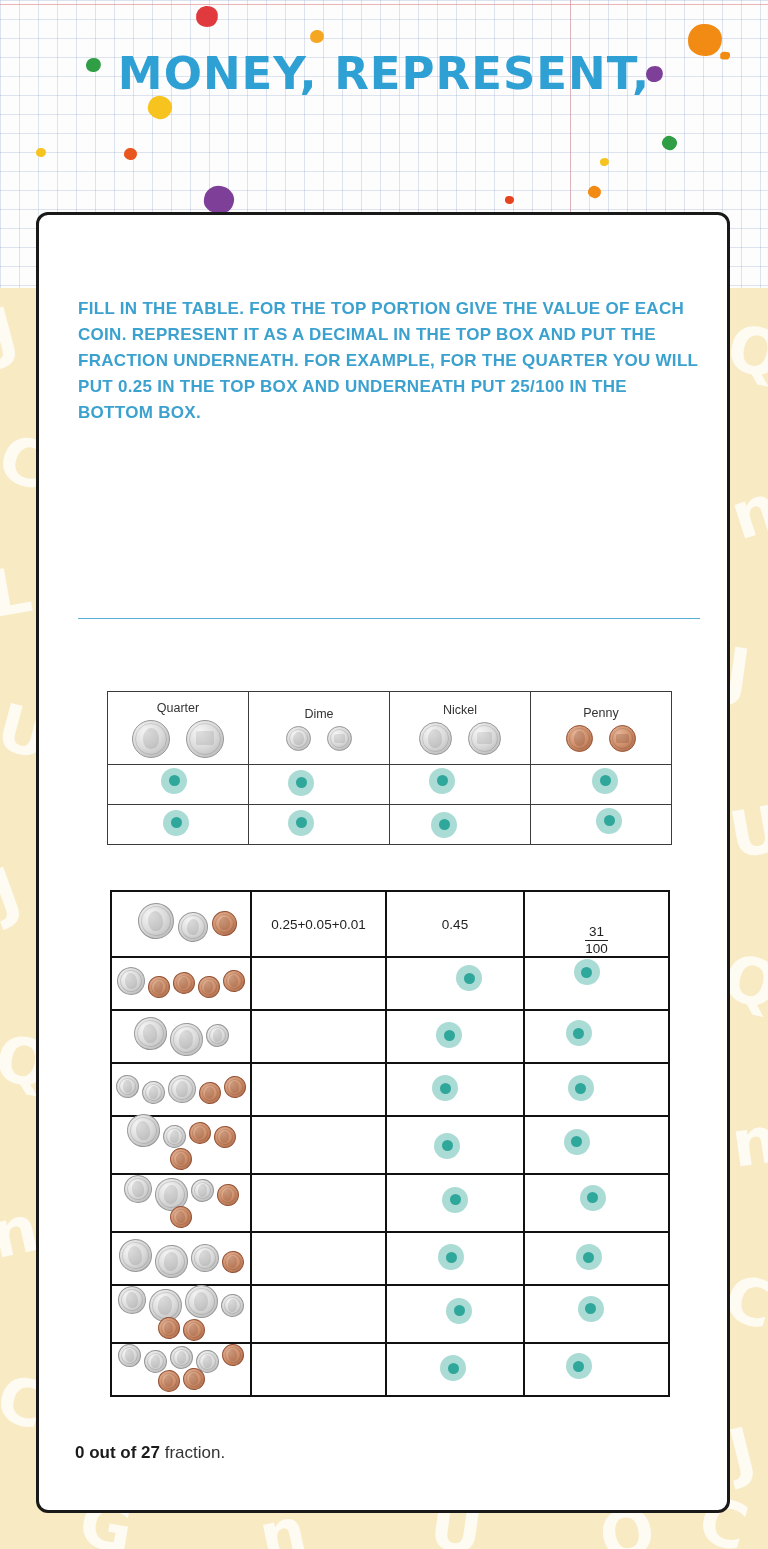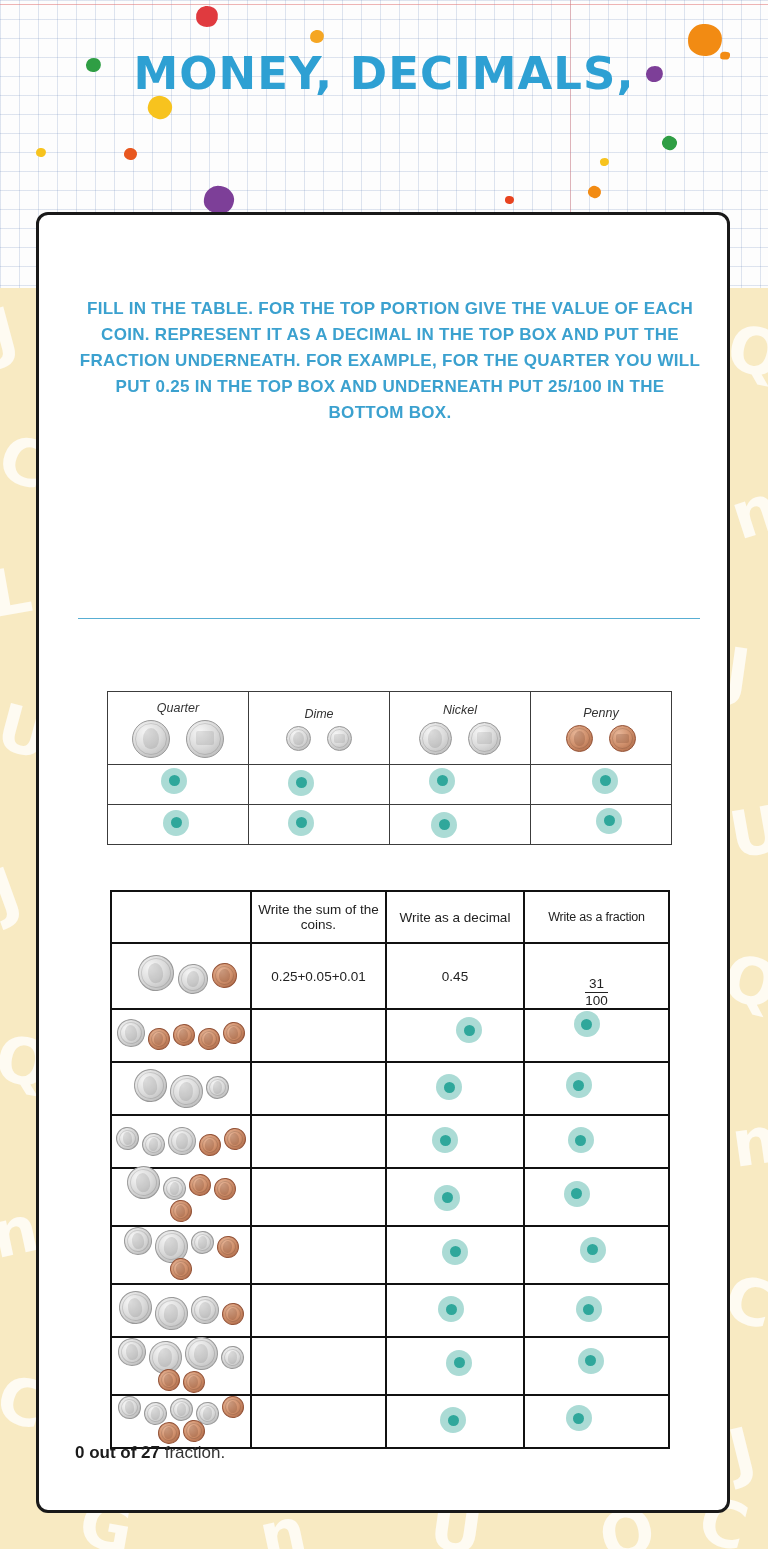--- a/index.html
+++ b/index.html
@@ -32,26 +32,26 @@
   .card{
     position:absolute;left:36px;top:212px;width:694px;height:1301px;z-index:4;
     background:var(--card-bg,#fff);border:3px solid var(--card-border,#191919);
     border-radius:12px;box-sizing:border-box;
   }
   .instr{
     position:absolute;left:39px;width:624px;margin:0;
     color:var(--instr-blue,#3ba1cf);font-weight:bold;font-size:17px;line-height:26px;
     letter-spacing:.3px;text-transform:uppercase;
   }
-  .instr.p1{top:81px;text-align:center;}
+  .instr.p1{top:81px;}
   .instr.p2{top:261px;}
   .divider{position:absolute;left:39px;top:403px;width:622px;border:none;border-top:1px solid #58aed3;margin:0;}
   .t1-title{position:absolute;top:448px;left:0;right:0;text-align:center;font-size:16px;color:#2a2a2a;}
   table{border-collapse:collapse;table-layout:fixed;}
-  .t1{position:absolute;left:68px;top:476px;width:565px;font-style:italic;}
+  .t1{position:absolute;left:68px;top:476px;width:565px;}
   .t1 th,.t1 td{border:1.5px solid #3c3c3c;padding:0;text-align:center;vertical-align:middle;}
   .t1-th{height:72px;font-weight:normal;}
   .t1-td{height:39px;}
   .coin-label{font-size:12.5px;color:#333;margin-top:2px;}
   .pair{display:flex;justify-content:center;align-items:center;gap:16px;margin-top:5px;}
   .t2{position:absolute;left:71px;top:675px;width:558px;}
   .t2 th,.t2 td{border:2px solid #111;padding:0;text-align:center;vertical-align:middle;}
   .t2 th{height:50px;font-weight:normal;font-size:13.5px;color:#222;}
   .t2 th.h3{font-size:12.5px;letter-spacing:-.2px;}
   .t2 td{height:51px;font-size:13.5px;color:#222;}
@@ -99,21 +99,21 @@
 <body style="background: rgb(248, 234, 194);">
 
 <div id="page">
 
   <div class="bg-top">
     <div class="redline-h"></div>
     <div class="redline-v"></div>
   </div>
 
   <div class="title">
-    <div class="title-line">MONEY, DECIMALS,</div>
+    <div class="title-line">MONEY, REPRESENT,</div>
   </div>
 
   <div class="card">
     <p class="instr p1">FILL IN THE TABLE. FOR THE TOP PORTION GIVE THE VALUE OF EACH COIN. REPRESENT IT AS A DECIMAL IN THE TOP BOX AND PUT THE FRACTION UNDERNEATH. FOR EXAMPLE, FOR THE QUARTER YOU WILL PUT 0.25 IN THE TOP BOX AND UNDERNEATH PUT 25/100 IN THE BOTTOM BOX.</p>
     <hr class="divider">
 
     <table class="t1">
       <tbody id="t1b">
           <tr>
             <th class="t1-th">
@@ -161,26 +161,20 @@
     </table>
 
     <table class="t2">
       <colgroup id="t2cg">
           <col style="width: 140px;">
           <col style="width: 135px;">
           <col style="width: 138px;">
           <col style="width: 145px;">
         </colgroup>
       <tbody id="t2b">
-          <tr>
-            <th class="h0"></th>
-            <th class="h1">Write the sum of the coins.</th>
-            <th class="h2">Write as a decimal</th>
-            <th class="h3">Write as a fraction</th>
-          </tr>
           <tr>
             <td>
               <div class="cluster cluster-lg">
                 <span class="coin front c-quarter"></span>
                 <span class="coin front c-nickel"></span>
                 <span class="coin front c-penny"></span>
               </div>
             </td>
             <td><span>0.25+0.05+0.01</span></td>
             <td><span>0.45</span></td>

